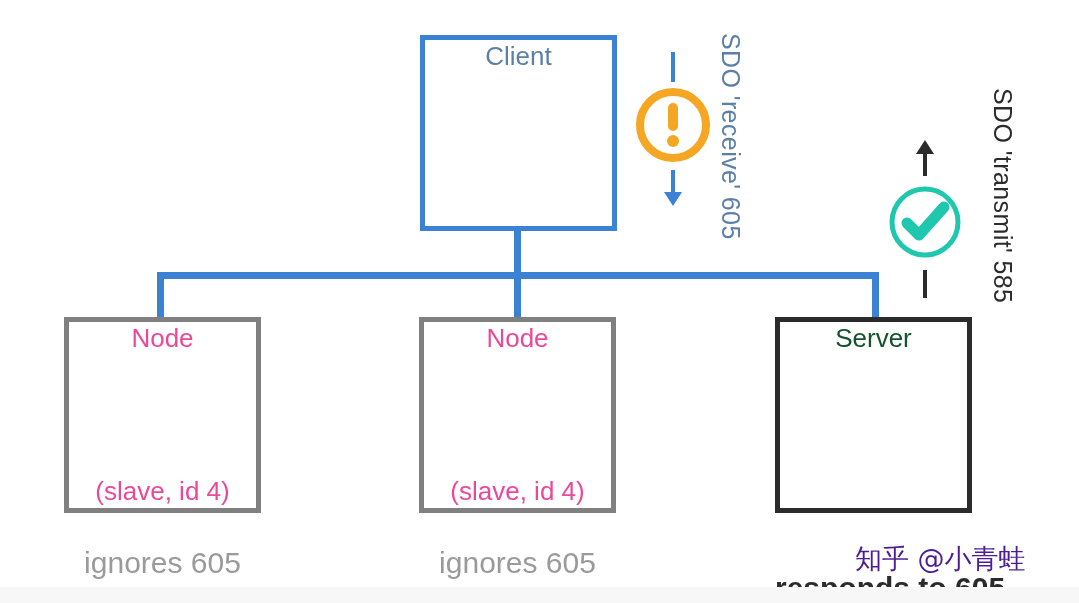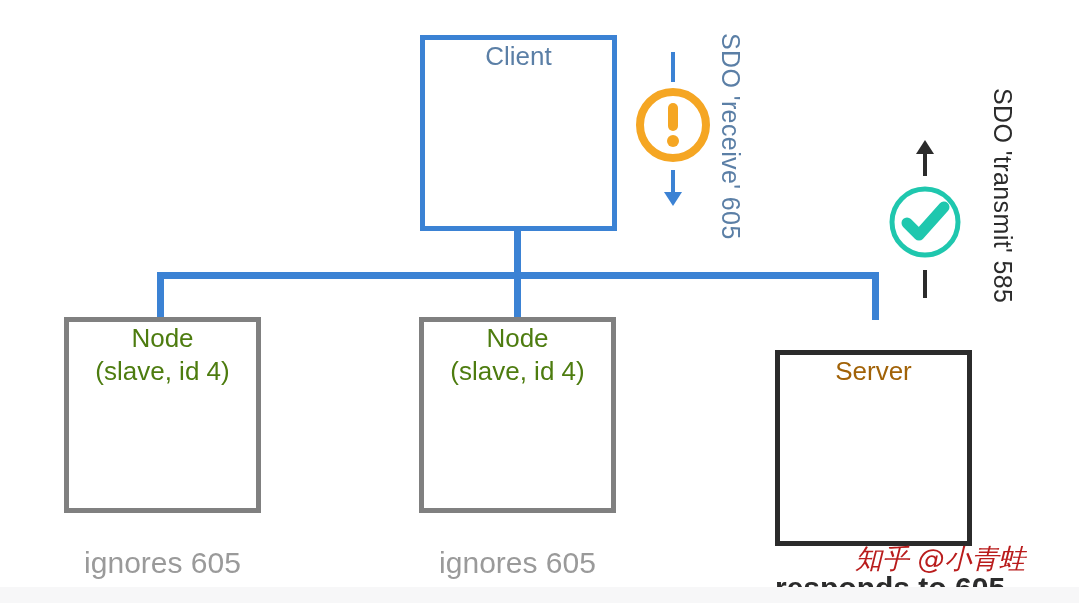--- a/index.html
+++ b/index.html
@@ -37,44 +37,43 @@
   }
 
   
   .node-box {
     position: absolute;
     box-sizing: border-box;
     background: #ffffff;
     display: flex;
     flex-direction: column;
     align-items: center;
-    justify-content: flex-start;
+    justify-content: space-between;
     line-height: 1.28;
     text-align: center;
   }
   .node-box .ln {
     display: block;
     white-space: nowrap;
   }
 
   .box-client {
     border: 5px solid #3b82d4;
     color: #5b7fa6;
     font-size: 26px;
   }
   .box-slave {
     border: 5px solid #808080;
-    color: #4d7c0f;
+    color: #ec4899;
     font-size: 26px;
   }
   .box-server {
     border: 5px solid #2b2b2b;
-    color: #a16207;
+    color: #14532d;
     font-size: 26px;
-    margin-top: 33px;
   }
 
   
   .caption {
     position: absolute;
     text-align: center;
     font-size: 30px;
     white-space: nowrap;
   }
   .caption-gray { color: #9a9a9a; }
@@ -106,26 +105,25 @@
     height: 0;
     border-left: 9px solid transparent;
     border-right: 9px solid transparent;
   }
   .arrow-down { border-top: 14px solid #3b82d4; }
   .arrow-up   { border-bottom: 14px solid #2b2b2b; }
 
   
   .watermark {
     position: absolute;
-    color: #b91c1c;
+    color: #4c1d95;
     font-size: 27px;
     white-space: nowrap;
     font-family: "DejaVu Sans", sans-serif;
     pointer-events: none;
-    font-style: italic;
   }
 </style>
 </head>
 <body>
 
 <div id="canvas">
 
   <div class="bus-v" style="left:514px; top:227px; width:7px; height:52px;"></div>
 
   <div class="bus-h" style="left:157px; top:272px; width:722px; height:7px;"></div>

